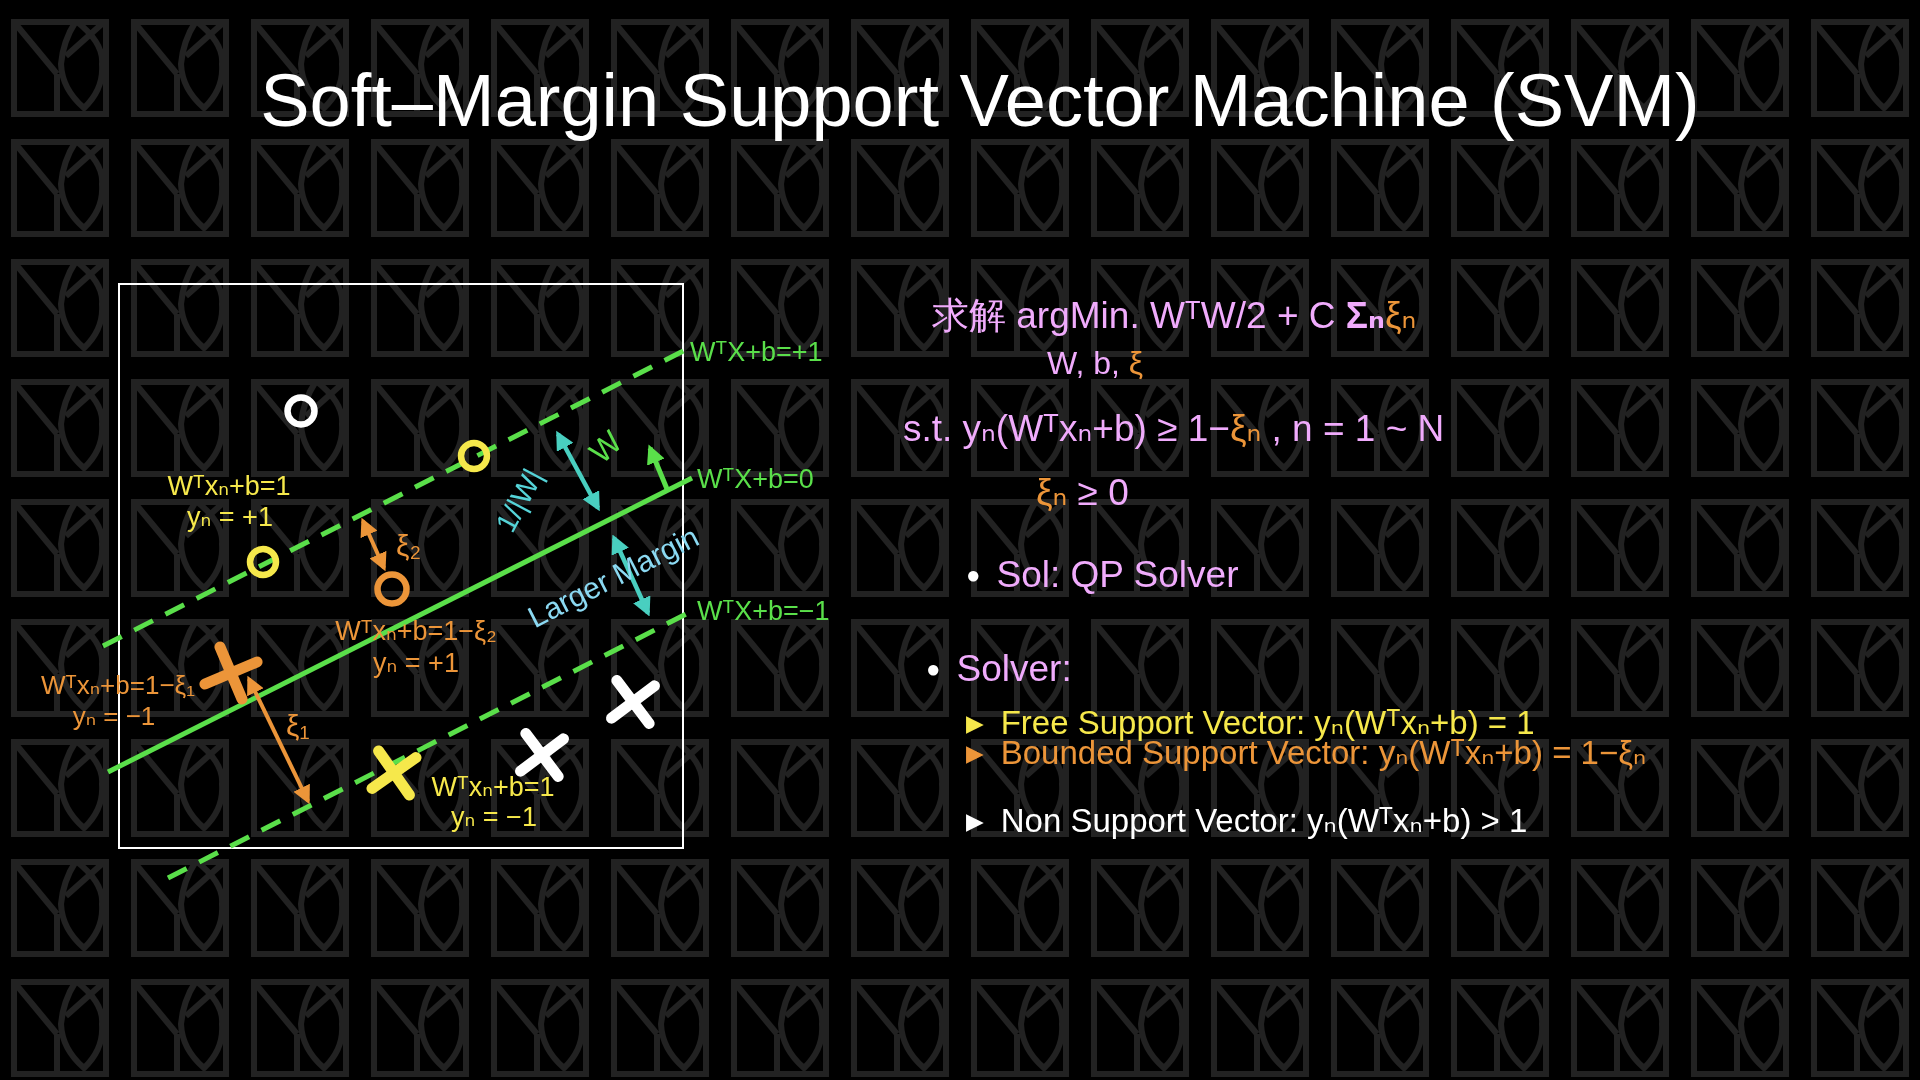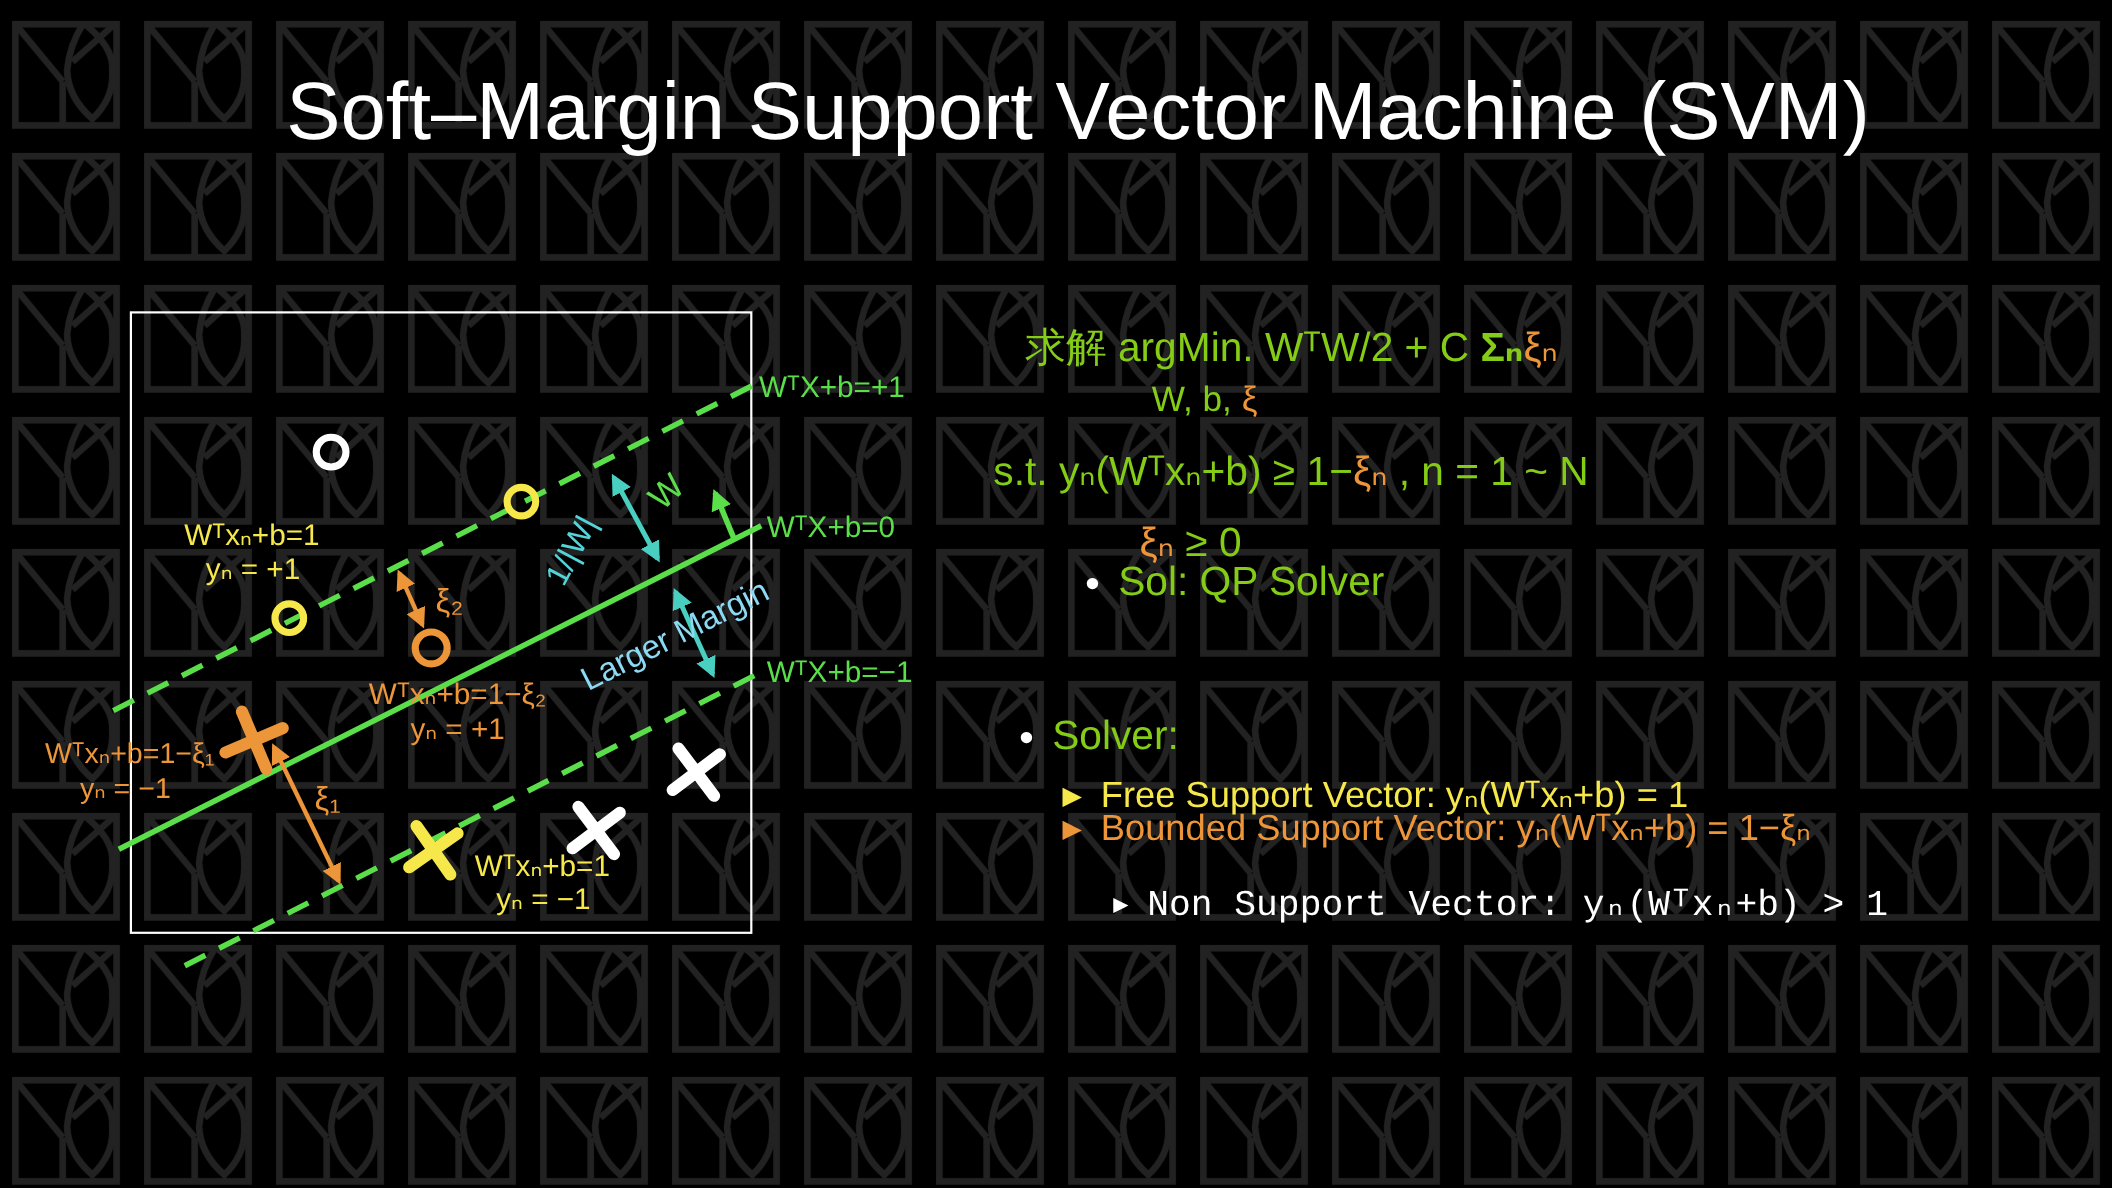--- a/index.html
+++ b/index.html
@@ -7,21 +7,21 @@
        font-family:"Liberation Sans","DejaVu Sans",sans-serif;color:#fff;}
   .layer{position:absolute;left:0;top:0;width:1920px;height:1080px;}
   .title{position:absolute;left:0;top:58px;width:1920px;text-align:center;
          font-size:74px;font-weight:500;letter-spacing:0px;color:#fff;padding-left:20px;}
   
   .abs{position:absolute;white-space:nowrap;}
   .eq{font-size:37px;}
   .eq-small{font-size:32px;}
   .sub-bullet{font-size:33px;}
   .c-orange{color:#ec9539;margin-top:24px;}
-  .c-white{color:#84cc16;}
+  .c-white{color:#f0abfc;}
   .bold{font-weight:bold;}
   .dot{display:inline-block;font-size:24px;vertical-align:4px;margin-right:16px;color:#fff;}
   .tri{display:inline-block;font-size:23px;vertical-align:3px;margin-right:17px;}
   
   .dsvg text{font-family:"Liberation Sans","DejaVu Sans",sans-serif;}
   .t-green{fill:#5adf4a;}
   .t-yellow{fill:#f6e84b;}
   .t-orange{fill:#ec9539;}
   .t-teal{fill:#55d4d8;}
   .t-sky{fill:#8bd9f2;}
@@ -114,31 +114,31 @@
 </div>
 
 <div class="abs eq" style="left:903px;top:407px;">
   <span class="c-white">s.t. yₙ(Wᵀxₙ+b) ≥ 1−</span><span class="c-orange">ξₙ</span><span class="c-white"> , n = 1 ~ N</span>
 </div>
 
 <div class="abs eq" style="left:1036px;top:471px;">
   <span class="c-orange">ξₙ</span><span class="c-white"> ≥ 0</span>
 </div>
 
-<div class="abs eq" style="left:966px;top:508px;margin-left:20px;">
+<div class="abs eq" style="left:966px;top:554px;">
   <span class="dot">●</span><span class="c-white">Sol: QP Solver</span>
 </div>
 
 <div class="abs eq" style="left:926px;top:648px;">
   <span class="dot">●</span><span class="c-white">Solver:</span>
 </div>
 
 <div class="abs sub-bullet" style="left:966px;top:703px;color:#f6e84b;">
   <span class="tri" style="color:#f6e84b;">▶</span><span>Free Support Vector: yₙ(Wᵀxₙ+b) = 1</span>
 </div>
 
 <div class="abs sub-bullet" style="left:966px;top:733px;color:#ec9539;">
   <span class="tri" style="color:#ec9539;">▶</span><span>Bounded Support Vector: yₙ(Wᵀxₙ+b) = 1−ξₙ</span>
 </div>
 
-<div class="abs sub-bullet" style="left:1012px;top:801px;color:#ffffff;font-family:Liberation Mono, monospace;">
+<div class="abs sub-bullet" style="left:966px;top:801px;color:#ffffff;">
   <span class="tri" style="color:#ffffff;">▶</span><span>Non Support Vector: yₙ(Wᵀxₙ+b) &gt; 1</span>
 </div>
 
 </body></html>

